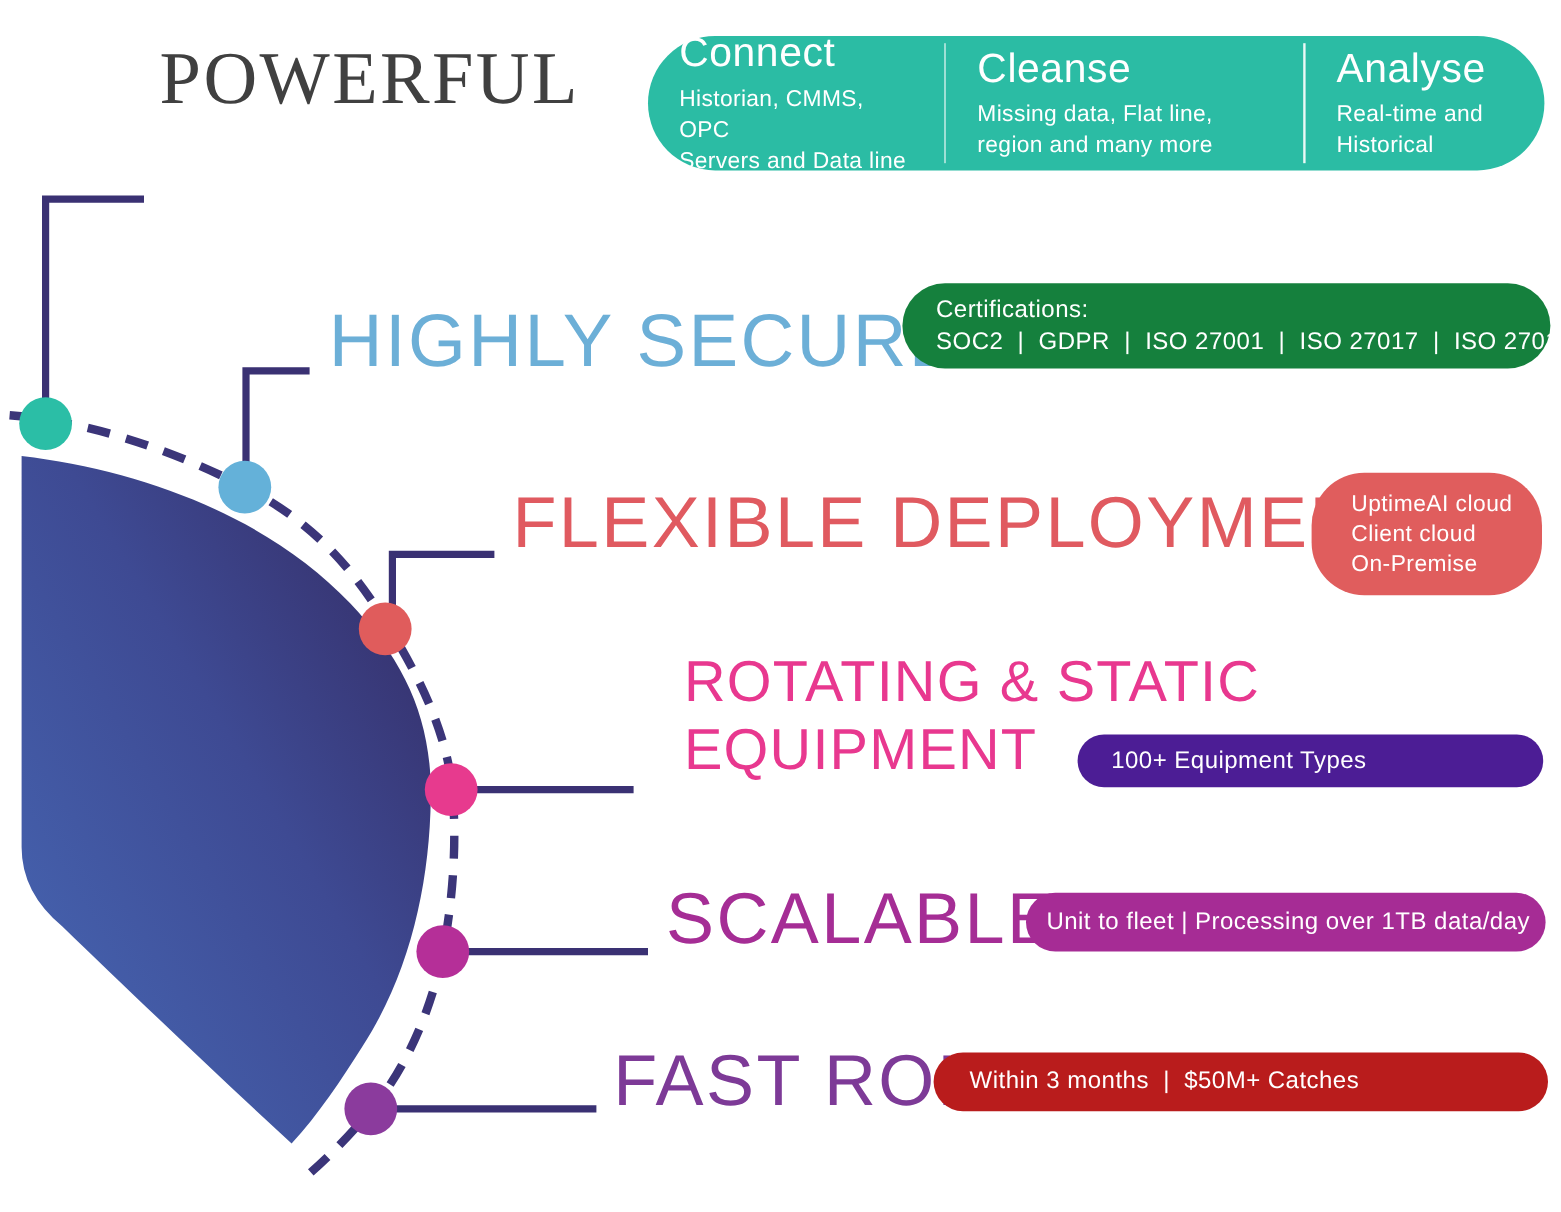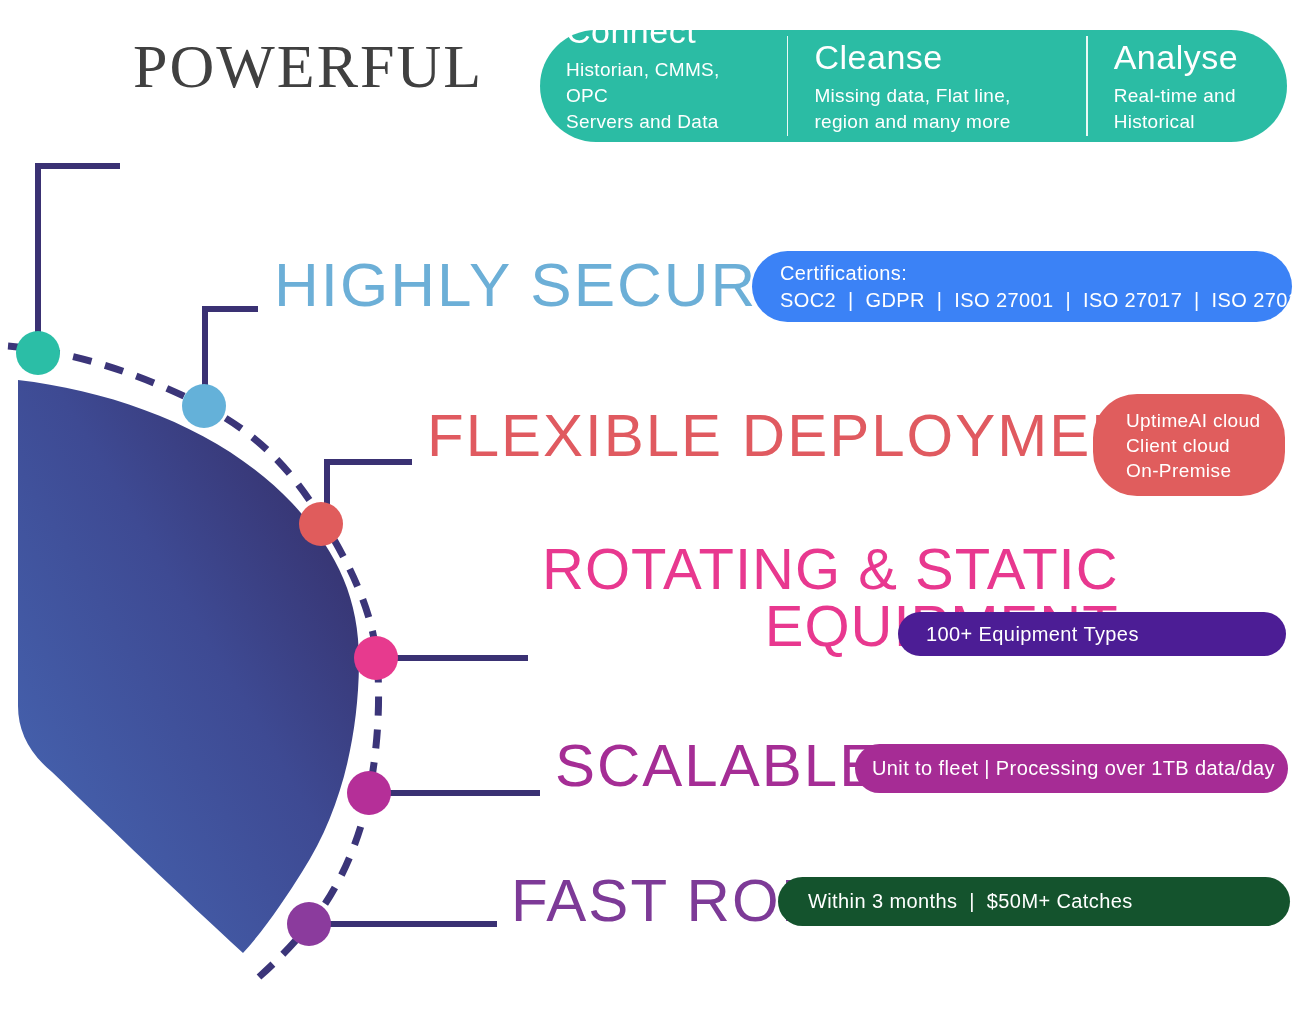--- a/index.html
+++ b/index.html
@@ -16,21 +16,21 @@
   .t-teal{color:#404040;font-family:Liberation Serif, serif;}
   .t-blue{color:#6CAFD7;}
   .t-red{color:#E05A60;}
   .t-pink{color:#E8388F;}
   .t-magenta{color:#A52D95;}
   .t-purple{color:#7D3A97;}
 
   #title-powerful{left:133px;top:26px;font-size:62px;line-height:80px;}
   #title-secure{left:274px;top:249px;font-size:62px;}
   #title-flexible{left:427px;top:401px;font-size:60px;}
-  #title-rotating{left:542px;top:540px;font-size:58px;line-height:57px;letter-spacing:1px;text-align:right;}
+  #title-rotating{left:570px;top:540px;font-size:48px;line-height:57px;letter-spacing:1px;}
   #title-scalable{left:555px;top:731px;font-size:60px;}
   #title-fastroi{left:511px;top:866px;font-size:60px;}
 
   
   .engine-box{
     position:absolute;left:540px;top:30px;width:747px;height:112px;
     background:#2BBCA4;border-radius:56px;display:flex;align-items:stretch;
     color:#ffffff;
   }
   .engine-col{display:flex;flex-direction:column;justify-content:center;padding:0 26px;}
@@ -39,25 +39,25 @@
   .engine-col.c3{width:180px;}
   .engine-divider{width:2px;background:rgba(255,255,255,0.9);height:100px;align-self:center;}
   .engine-heading{font-size:34px;font-weight:300;letter-spacing:0.5px;margin-bottom:6px;}
   .engine-line{font-size:19px;font-weight:300;line-height:26px;letter-spacing:0.3px;}
 
   
   .badge{
     position:absolute;color:#ffffff;display:flex;flex-direction:column;justify-content:center;
     font-weight:300;letter-spacing:0.4px;white-space:pre;
   }
-  #badge-secure{left:752px;top:251px;width:540px;height:71px;background:#3b82f6;border-radius:36px;padding-left:28px;box-sizing:border-box;font-size:20px;line-height:27px;}
+  #badge-secure{left:752px;top:236px;width:540px;height:71px;background:#15803d;border-radius:36px;padding-left:28px;box-sizing:border-box;font-size:20px;line-height:27px;}
   #badge-flexible{left:1093px;top:394px;width:192px;height:102px;background:#E05D5D;border-radius:44px;padding-left:33px;box-sizing:border-box;font-size:19px;line-height:25px;}
   #badge-rotating{left:898px;top:612px;width:388px;height:44px;background:#4c1d95;border-radius:22px;padding-left:28px;box-sizing:border-box;font-size:20px;}
   #badge-scalable{left:855px;top:744px;width:433px;height:49px;background:#A62C95;border-radius:25px;padding-left:17px;box-sizing:border-box;font-size:20px;}
-  #badge-fastroi{left:778px;top:877px;width:512px;height:49px;background:#14532d;border-radius:25px;padding-left:30px;box-sizing:border-box;font-size:20px;}
+  #badge-fastroi{left:778px;top:877px;width:512px;height:49px;background:#b91c1c;border-radius:25px;padding-left:30px;box-sizing:border-box;font-size:20px;}
 </style>
 </head>
 <body>
 
 <div class="page">
 
   <svg class="layer" width="1301" height="1010" viewBox="0 0 1301 1010">
     <defs>
       <linearGradient id="shapeGrad" x1="0" y1="1" x2="1" y2="0">
         <stop offset="0" stop-color="#4769B6"></stop>
@@ -114,21 +114,21 @@
   </div>
 
   <div id="title-scalable" class="feature-title t-magenta">SCALABLE</div>
 
   <div id="title-fastroi" class="feature-title t-purple">FAST ROI</div>
 
   <div class="engine-box">
     <div class="engine-col c1">
       <div class="engine-heading">Connect</div>
       <div class="engine-line">Historian, CMMS, OPC</div>
-      <div class="engine-line">Servers and Data lakes</div>
+      <div class="engine-line">Servers and Data line</div>
     </div>
     <div class="engine-divider"></div>
     <div class="engine-col c2">
       <div class="engine-heading">Cleanse</div>
       <div class="engine-line">Missing data, Flat line,</div>
       <div class="engine-line">region and many more</div>
     </div>
     <div class="engine-divider"></div>
     <div class="engine-col c3">
       <div class="engine-heading">Analyse</div>

